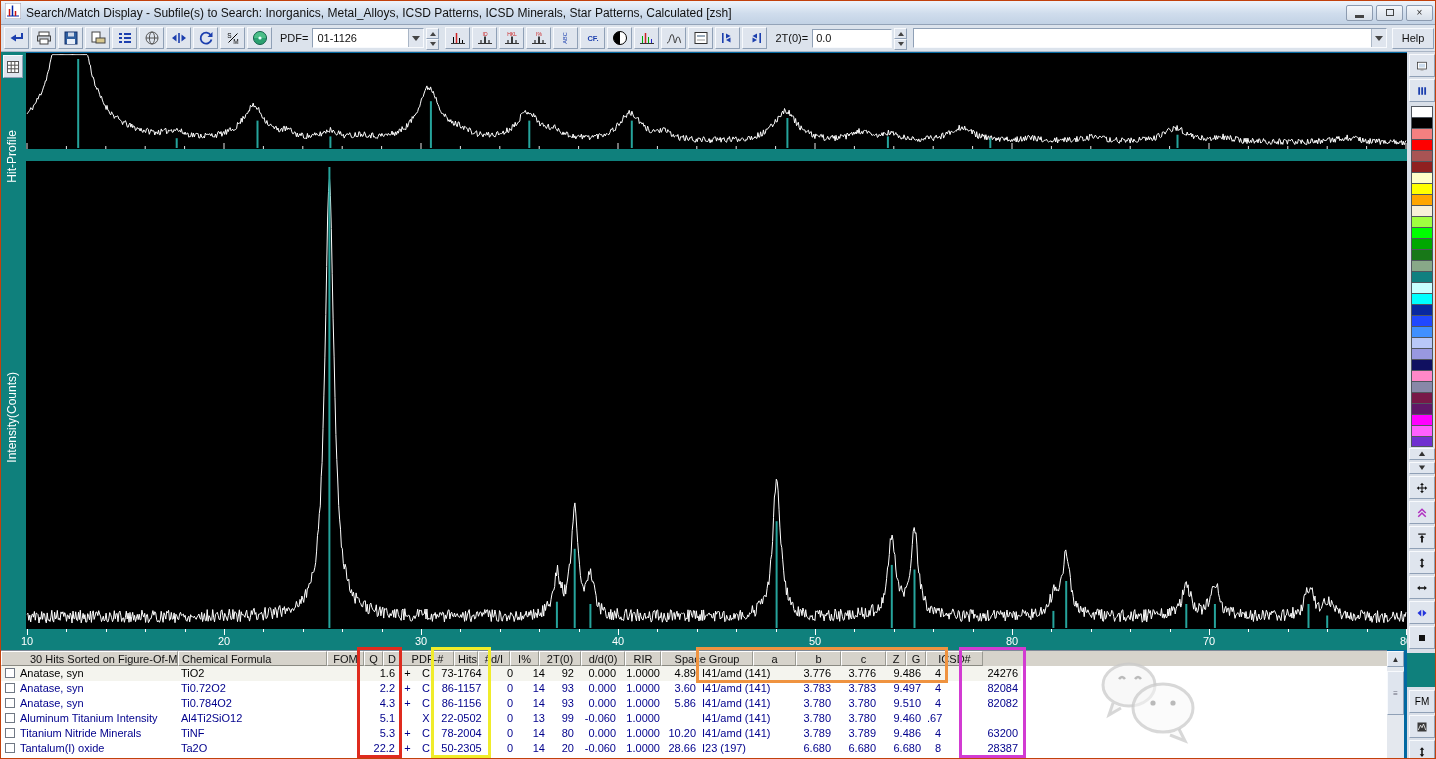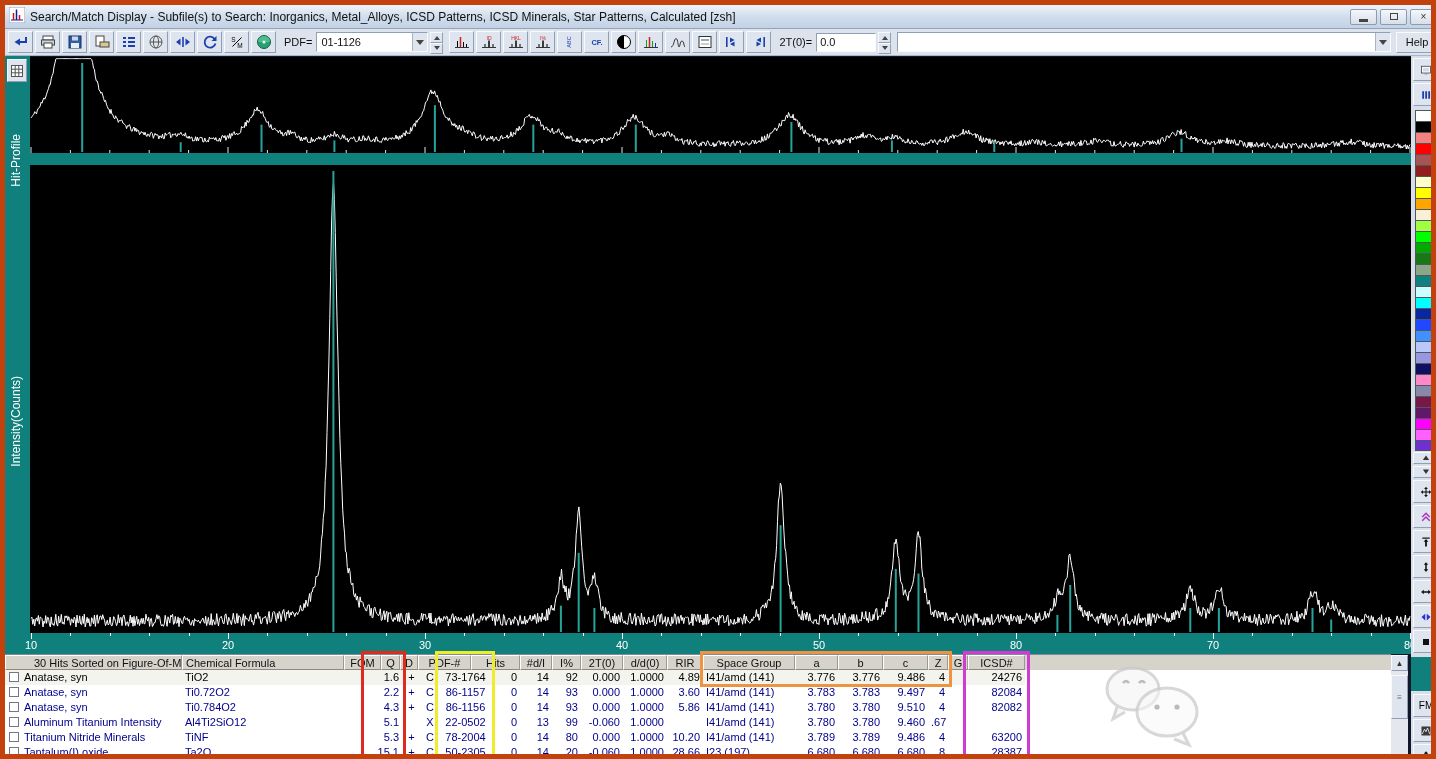--- a/index.html
+++ b/index.html
@@ -1,20 +1,20 @@
 <!DOCTYPE html>
 <html><head>
 <meta charset="utf-8">
 <style>
   html,body{margin:0;padding:0;background:#9aa4b0;}
   *{box-sizing:border-box;}
   #window{
     position:relative;width:1436px;height:759px;overflow:hidden;
-    font-family:"Liberation Sans",sans-serif;background:#0f172a;
-    border:5px solid #c2410c;
+    font-family:"Liberation Sans",sans-serif;background:#0369a1;
+    border:1px solid #c2410c;
   }
   
   #titlebar{
     position:absolute;left:0;top:0;width:1436px;height:24px;
     background:linear-gradient(#eef4fb,#cfdcec 55%,#c2d2e5);
     display:flex;align-items:center;padding:0 4px;gap:5px;
     border-bottom:1px solid #93a3b8;
   }
   #title-text{font-size:12px;color:#111;white-space:nowrap;overflow:hidden;}
   #win-controls{margin-left:auto;display:flex;gap:3px;}
@@ -345,21 +345,21 @@
         </button>
         <button class="tbtn">
           <svg width="16" height="16" viewBox="0 0 16 16">
             <rect x="12.4" y="3" width="1.6" height="10" fill="#1c3fae"></rect>
             <path d="M10 3.5v5L5.5 6z" fill="#1c3fae"></path>
             <path d="M5.5 7.5v5L10 10z" fill="#1c3fae"></path>
           </svg>
         </button>
       </span>
     <span class="tb-label">2T(0)=</span>
-    <span class="tinput" style="width:60px;">
+    <span class="tinput" style="width:80px;">
       <span>0.0</span>
     </span>
     <span class="spin">
         <div>
           <span class="tri-u"></span>
         </div>
         <div>
           <span class="tri-d"></span>
         </div>
       </span>
@@ -618,26 +618,26 @@
       <button class="sbtn">
         <svg width="16" height="16" viewBox="0 0 16 16">
           <path d="M8 1.5l3 3.5H9v6h2l-3 3.5L5 11h2V5H5z" fill="#111"></path>
         </svg>
       </button>
     </div>
 
   <div id="table">
     <div id="table-head">
         <div class="th cell-left" style="width: 177px; padding-left: 28px;">30 Hits Sorted on Figure-Of-Merit</div>
-        <div class="th cell-left" style="width: 162px;">Chemical Formula</div>
+        <div class="th cell-left" style="width: 149px;">Chemical Formula</div>
         <div class="th cell-center" style="width: 37px;">FOM</div>
         <div class="th cell-center" style="width: 19px;">Q</div>
         <div class="th cell-center" style="width: 18px;">D</div>
         <div class="th cell-center" style="width: 53px;">PDF-#</div>
-        <div class="th cell-center" style="width: 49px; text-align: center;">Hits</div>
+        <div class="th cell-center" style="width: 24px; text-align: center;">Hits</div>
         <div class="th cell-center" style="width: 32px;">#d/I</div>
         <div class="th cell-center" style="width: 29px;">I%</div>
         <div class="th cell-center" style="width: 42px;">2T(0)</div>
         <div class="th cell-center" style="width: 44px;">d/d(0)</div>
         <div class="th cell-center" style="width: 36px;">RIR</div>
         <div class="th cell-center" style="width: 92px;">Space Group</div>
         <div class="th cell-center" style="width: 43px;">a</div>
         <div class="th cell-center" style="width: 45px;">b</div>
         <div class="th cell-center" style="width: 45px;">c</div>
         <div class="th cell-center" style="width: 20px;">Z</div>
@@ -746,21 +746,21 @@
           <div class="td cell-right" style="width: 43px;">3.789</div>
           <div class="td cell-right" style="width: 45px;">3.789</div>
           <div class="td cell-right" style="width: 45px;">9.486</div>
           <div class="td cell-right" style="width: 20px;">4</div>
           <div class="td cell-center" style="width: 20px;"></div>
           <div class="td cell-right" style="width: 57px;">63200</div>
         </div>
         <div class="tr">
           <div class="td cell-left" style="width: 177px;"><span class="cb"></span><span>Tantalum(I) oxide</span></div>
           <div class="td cell-left" style="width: 183px;">Ta2O</div>
-          <div class="td cell-right" style="width: 37px;">15.1</div>
+          <div class="td cell-right" style="width: 37px;">22.2</div>
           <div class="td cell-center" style="width: 19px;">+</div>
           <div class="td cell-center" style="width: 18px;">C</div>
           <div class="td cell-center" style="width: 53px;">50-2305</div>
           <div class="td cell-right" style="width: 28px;">0</div>
           <div class="td cell-right" style="width: 32px;">14</div>
           <div class="td cell-right" style="width: 29px;">20</div>
           <div class="td cell-right" style="width: 42px;">-0.060</div>
           <div class="td cell-right" style="width: 44px;">1.0000</div>
           <div class="td cell-right" style="width: 36px; text-align: right;">28.66</div>
           <div class="td cell-left" style="width: 92px;">I23 (197)</div>

